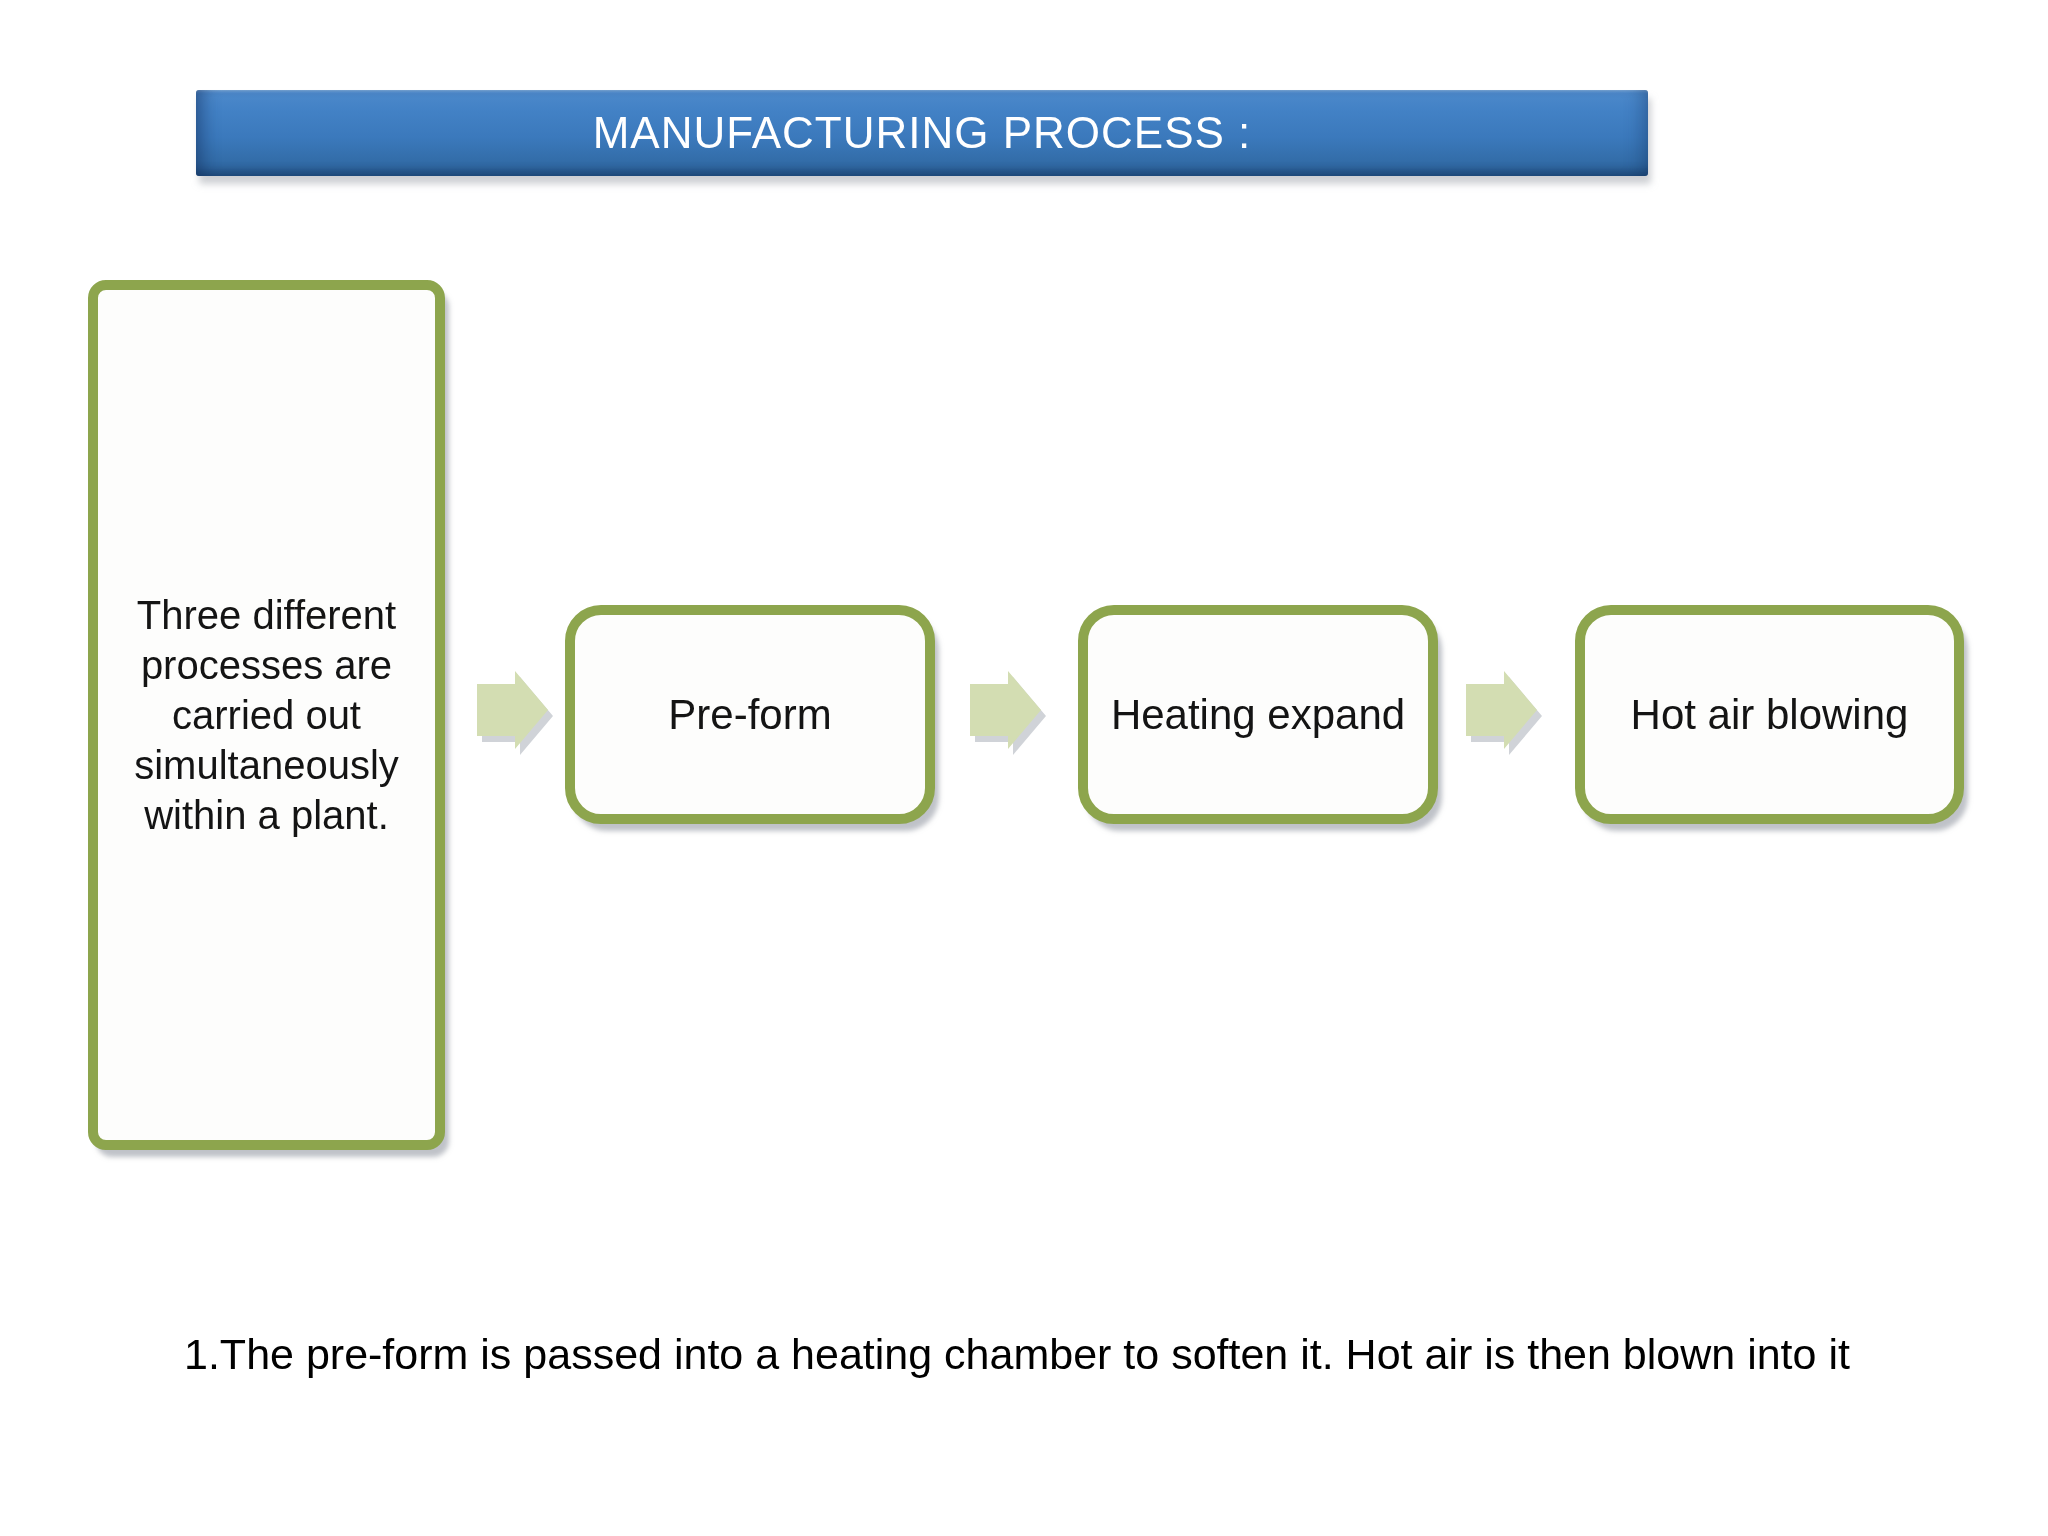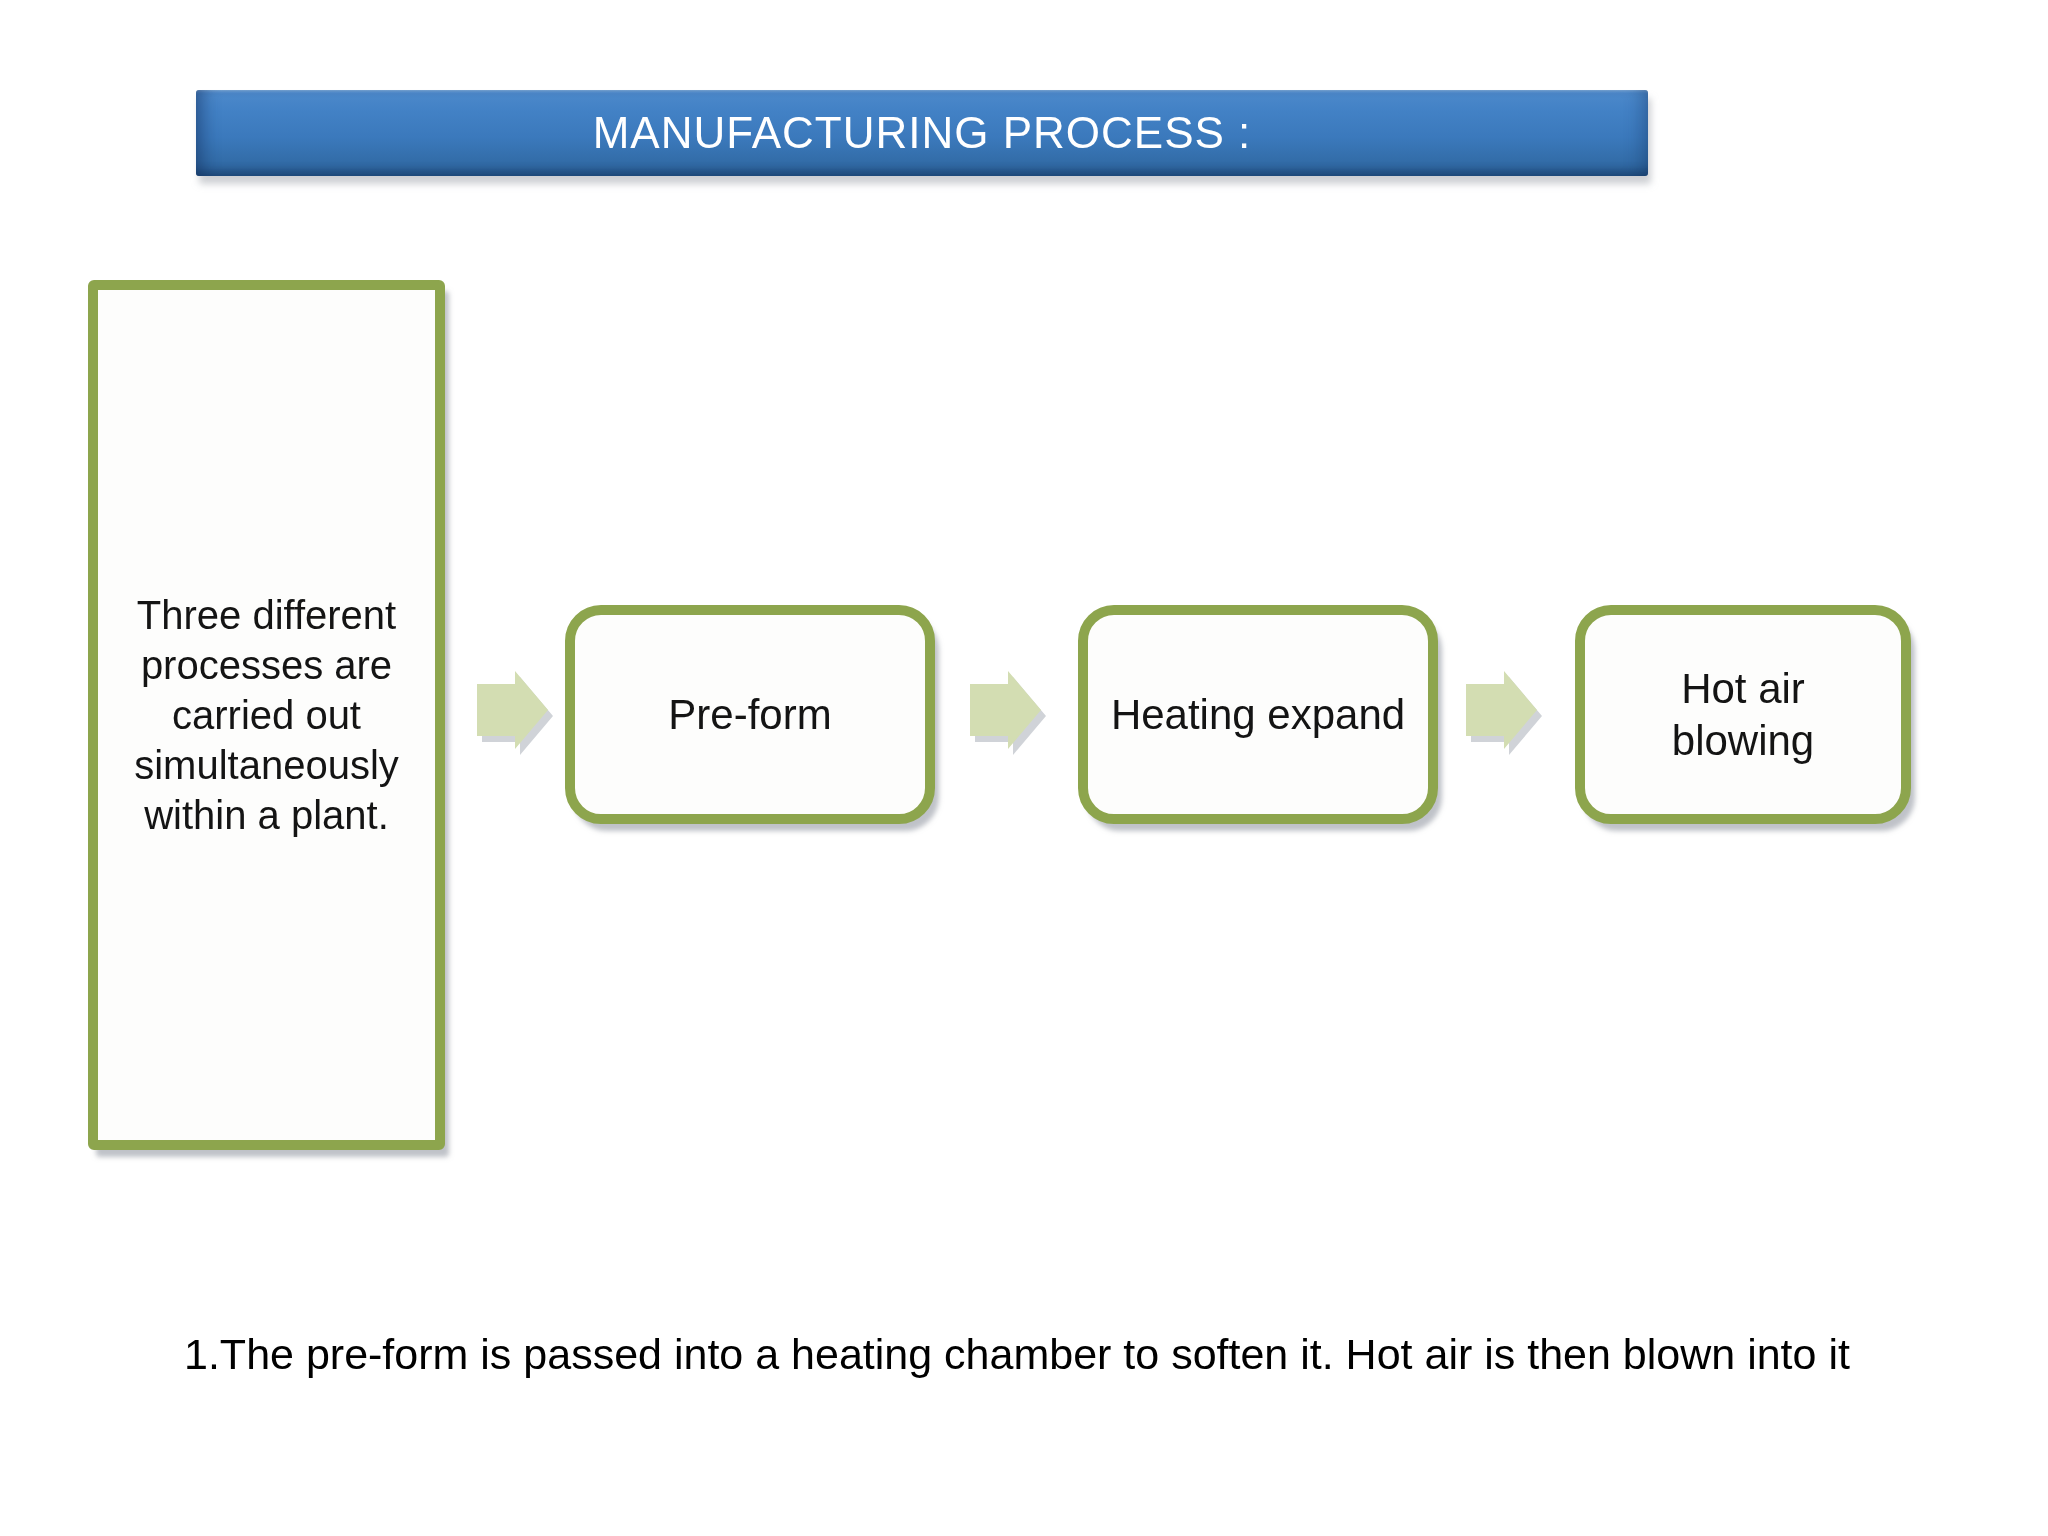--- a/index.html
+++ b/index.html
@@ -66,36 +66,36 @@
     align-items: center;
     justify-content: center;
     text-align: center;
     color: var(--text);
   }
   .intro-box {
     left: 88px;
     top: 280px;
     width: 357px;
     height: 870px;
-    border-radius: 6px;
+    border-radius: 18px;
     font-size: 40px;
     line-height: 50px;
     padding: 0 10px;
   }
   .flow-box {
     top: 605px;
     height: 219px;
     border-radius: 36px;
     font-size: 42px;
     line-height: 52px;
     padding: 0 20px;
   }
   .flow-box.step-0 { left: 565px;  width: 370px; justify-content: center; }
   .flow-box.step-1 { left: 1078px; width: 360px; }
-  .flow-box.step-2 { left: 1575px; width: 336px; }
+  .flow-box.step-2 { left: 1575px; width: 389px; }
 
   
   .arrow {
     position: absolute;
     top: 671px;
     width: 76px;
     height: 84px;
   }
   .arrow.a-0 { left: 477px; }
   .arrow.a-1 { left: 970px; }

